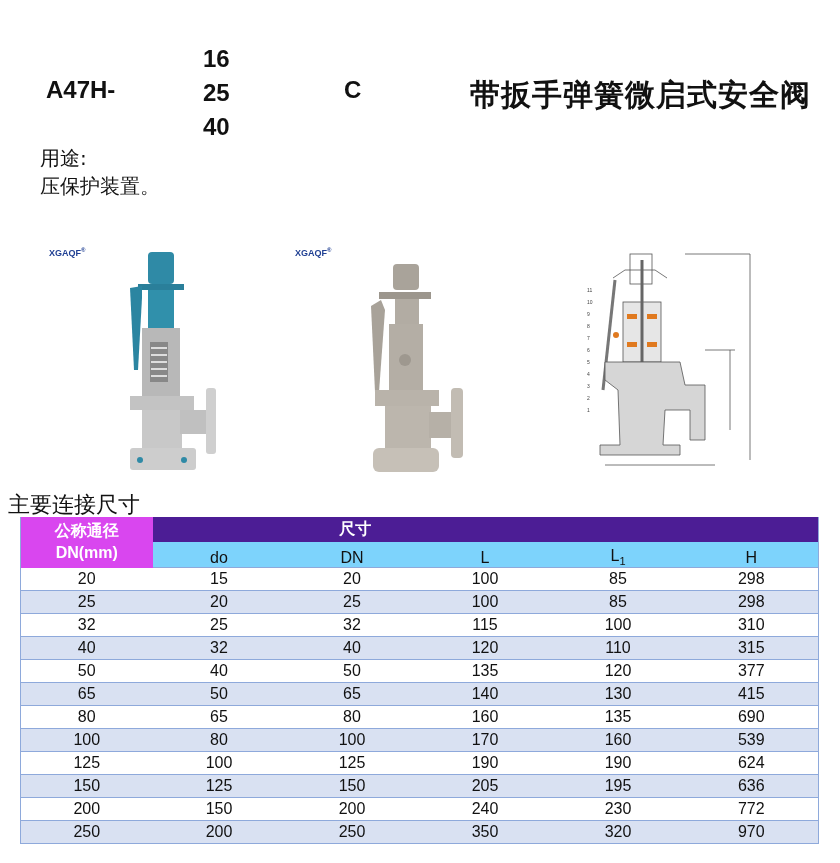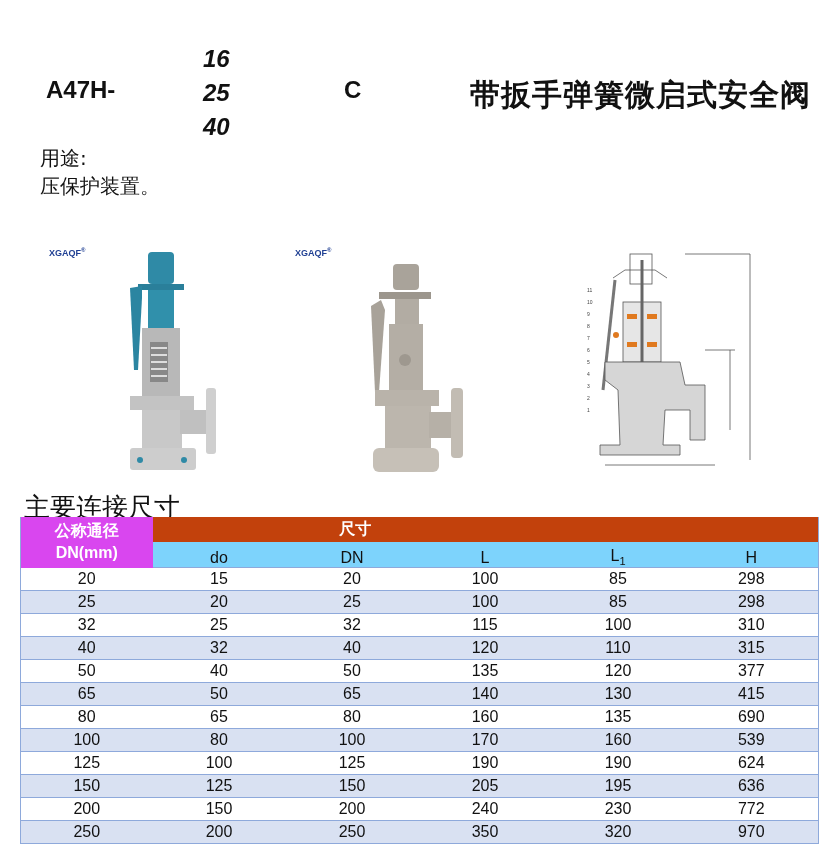--- a/index.html
+++ b/index.html
@@ -1,33 +1,33 @@
 <!DOCTYPE html>
 <html><head>
 <meta charset="utf-8">
 <style>
   html, body { margin:0; padding:0; background:#ffffff; }
   body { width:840px; height:863px; position:relative; overflow:hidden;
          font-family:"DejaVu Sans","Liberation Sans",sans-serif; color:#111; }
   .model-row { position:absolute; top:40px; left:0; width:840px; height:100px; }
   .model-prefix { position:absolute; left:46px; top:36px; font-size:24px; font-weight:bold; font-family:"Liberation Sans",sans-serif; }
-  .pressures { position:absolute; left:203px; top:2px; font-size:24px; font-weight:bold; line-height:34px; font-family:"Liberation Sans",sans-serif;font-style:italic; }
+  .pressures { position:absolute; left:203px; top:2px; font-size:24px; font-weight:bold; line-height:34px; font-family:"Liberation Sans",sans-serif; }
   .material { position:absolute; left:344px; top:36px; font-size:24px; font-weight:bold; font-family:"Liberation Sans",sans-serif; }
   .product-name { position:absolute; left:470px; top:35px; font-size:30px; font-weight:bold; letter-spacing:1px; }
   .usage { position:absolute; left:40px; top:144px; font-size:20px; line-height:28px; width:790px; }
   .usage .line { display:block; white-space:nowrap; }
   .images { position:absolute; top:240px; left:0; width:840px; height:240px; }
   .brand { position:absolute; font-size:9px; font-weight:bold; color:#1f3f93; font-family:"Liberation Sans",sans-serif; }
   .brand sup { font-size:6px; }
   .photo { position:absolute; }
-  .section-title { position:absolute; left:24px; top:490px; font-size:26px; }
+  .section-title { position:absolute; left:8px; top:490px; font-size:22px; }
   table.dims { position:absolute; left:20px; top:517px; width:798px; border-collapse:collapse;
                font-family:"Liberation Sans",sans-serif; font-size:16px; table-layout:fixed; }
   table.dims th, table.dims td { text-align:center; padding:0; }
-  .h-top { background:#c2410c; color:#fff; height:25px; font-weight:bold; font-size:16px; }
+  .h-top { background:#4c1d95; color:#fff; height:25px; font-weight:bold; font-size:16px; }
   .h-left { background:#d946ef; color:#fff; font-weight:bold; font-size:16px; line-height:22px; }
   .h-sub { background:#7dd3fc; color:#111; height:25px; font-weight:normal; vertical-align:bottom; font-size:16px; border-bottom:1px solid #8ea9db; }
   table.dims td { height:22px; border-bottom:1px solid #8ea9db; line-height:22px; }
   tr.odd td { background:#ffffff; }
   tr.even td { background:#d9e1f2; }
   table.dims { border-left:1px solid #8ea9db; border-right:1px solid #8ea9db; }
   sub { font-size:11px; }
 </style>
 </head>
 <body>

